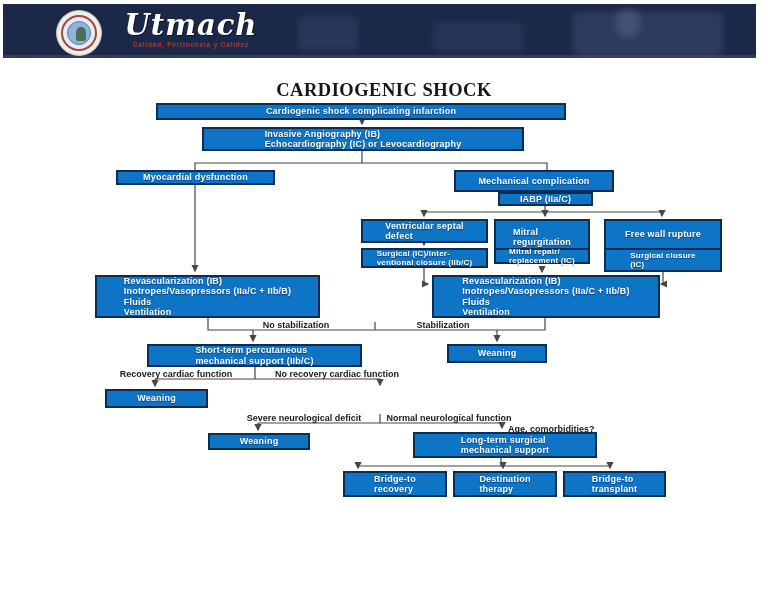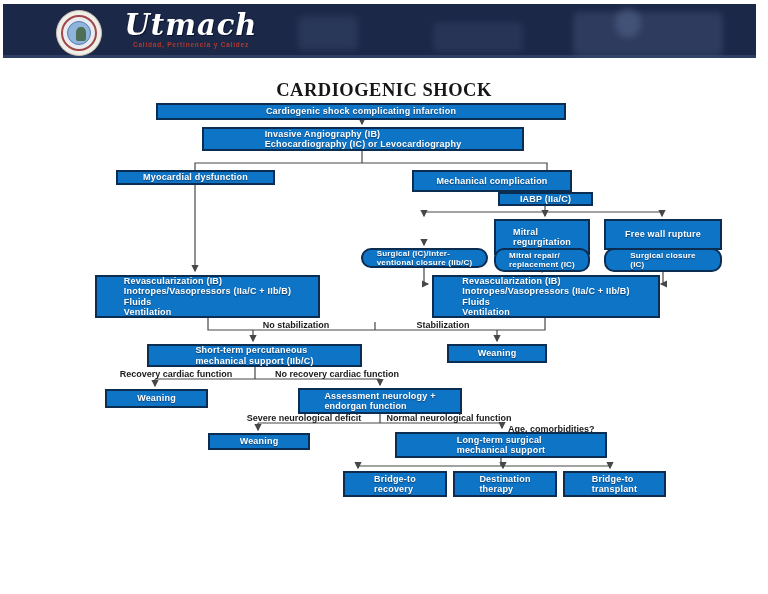--- a/index.html
+++ b/index.html
@@ -33,21 +33,21 @@
 
   
   .title { position:absolute; left:0; top:80px; width:768px; text-align:center;
            font-family:"Liberation Serif", serif; font-weight:bold; font-size:18.5px;
            letter-spacing:.5px; color:#161616; }
   .connectors { position:absolute; left:0; top:0; width:768px; height:594px; }
   .node { position:absolute; background:#0e74c6; border:2px solid #0b2d52; color:#ffffff;
           font-weight:bold; font-size:9px; line-height:10.5px; letter-spacing:.2px;
           display:flex; align-items:center; justify-content:center; text-align:left;
           white-space:pre-line; text-shadow:0 1px 1px rgba(8,35,70,.65); }
-  .node.sm { font-size:8px; line-height:9px;border-radius:10px; }
+  .node.sm { font-size:8px; line-height:9px; }
   .lbl { position:absolute; color:#1a1a1a; font-weight:bold; font-size:9px;
          line-height:10px; text-align:center; white-space:nowrap; }
   .lbl.left { text-align:left; }
 </style>
 </head>
 <body>
 
 <div class="page">
 
   <div class="banner">
@@ -112,47 +112,47 @@
       <path d="M358 466 V468" marker-end="url(#ah)"></path>
       <path d="M503 466 V468" marker-end="url(#ah)"></path>
       <path d="M610 466 V468" marker-end="url(#ah)"></path>
     </g>
   </svg>
 
   <div class="node" style="left:156px;top:103px;width:410px;height:17px">Cardiogenic shock complicating infarction</div>
   <div class="node" style="left:202px;top:127px;width:322px;height:24px">Invasive Angiography (IB)
 Echocardiography (IC) or Levocardiography</div>
   <div class="node" style="left:116px;top:170px;width:159px;height:15px">Myocardial dysfunction</div>
-  <div class="node" style="left:412px;top:170px;width:160px;height:22px">Mechanical complication</div>
+  <div class="node" style="left:454px;top:170px;width:160px;height:22px">Mechanical complication</div>
   <div class="node" style="left:498px;top:192px;width:95px;height:14px">IABP (IIa/C)</div>
+  <div class="node" style="left:361px;top:219px;width:127px;height:24px">Ventricular septal
+defect</div>
   <div class="node" style="left:494px;top:219px;width:96px;height:36px">Mitral
 regurgitation</div>
   <div class="node" style="left:604px;top:219px;width:118px;height:31px">Free wall rupture</div>
   <div class="node sm" style="left:361px;top:248px;width:127px;height:20px">Surgical (IC)/inter-
 ventional closure (IIb/C)</div>
-  <div class="node sm" style="left:494px;top:248px;width:96px;height:24px">Mitral repair/
+  <div class="node sm" style="left:494px;top:248px;width:96px;height:16px">Mitral repair/
 replacement (IC)</div>
   <div class="node sm" style="left:604px;top:248px;width:118px;height:24px">Surgical closure
 (IC)</div>
   <div class="node" style="left:95px;top:275px;width:225px;height:43px">Revascularization (IB)
 Inotropes/Vasopressors (IIa/C + IIb/B)
 Fluids
 Ventilation</div>
   <div class="node" style="left:432px;top:275px;width:228px;height:43px">Revascularization (IB)
 Inotropes/Vasopressors (IIa/C + IIb/B)
 Fluids
 Ventilation</div>
   <div class="node" style="left:147px;top:344px;width:215px;height:23px">Short-term percutaneous
 mechanical support (IIb/C)</div>
   <div class="node" style="left:447px;top:344px;width:100px;height:19px">Weaning</div>
   <div class="node" style="left:105px;top:389px;width:103px;height:19px">Weaning</div>
-  <div class="node" style="left:298px;top:388px;width:164px;height:26px">Assessment neurology +
-endorgan function</div>
   <div class="node" style="left:208px;top:433px;width:102px;height:17px">Weaning</div>
-  <div class="node" style="left:395px;top:432px;width:212px;height:26px">Long-term surgical
+  <div class="node" style="left:413px;top:432px;width:184px;height:26px">Long-term surgical
 mechanical support</div>
   <div class="node" style="left:343px;top:471px;width:104px;height:26px">Bridge-to
 recovery</div>
   <div class="node" style="left:453px;top:471px;width:104px;height:26px">Destination
 therapy</div>
   <div class="node" style="left:563px;top:471px;width:103px;height:26px">Bridge-to
 transplant</div>
 
   <div class="lbl" style="left:226px;top:320px;width:140px">No stabilization</div>
   <div class="lbl" style="left:383px;top:320px;width:120px">Stabilization</div>

